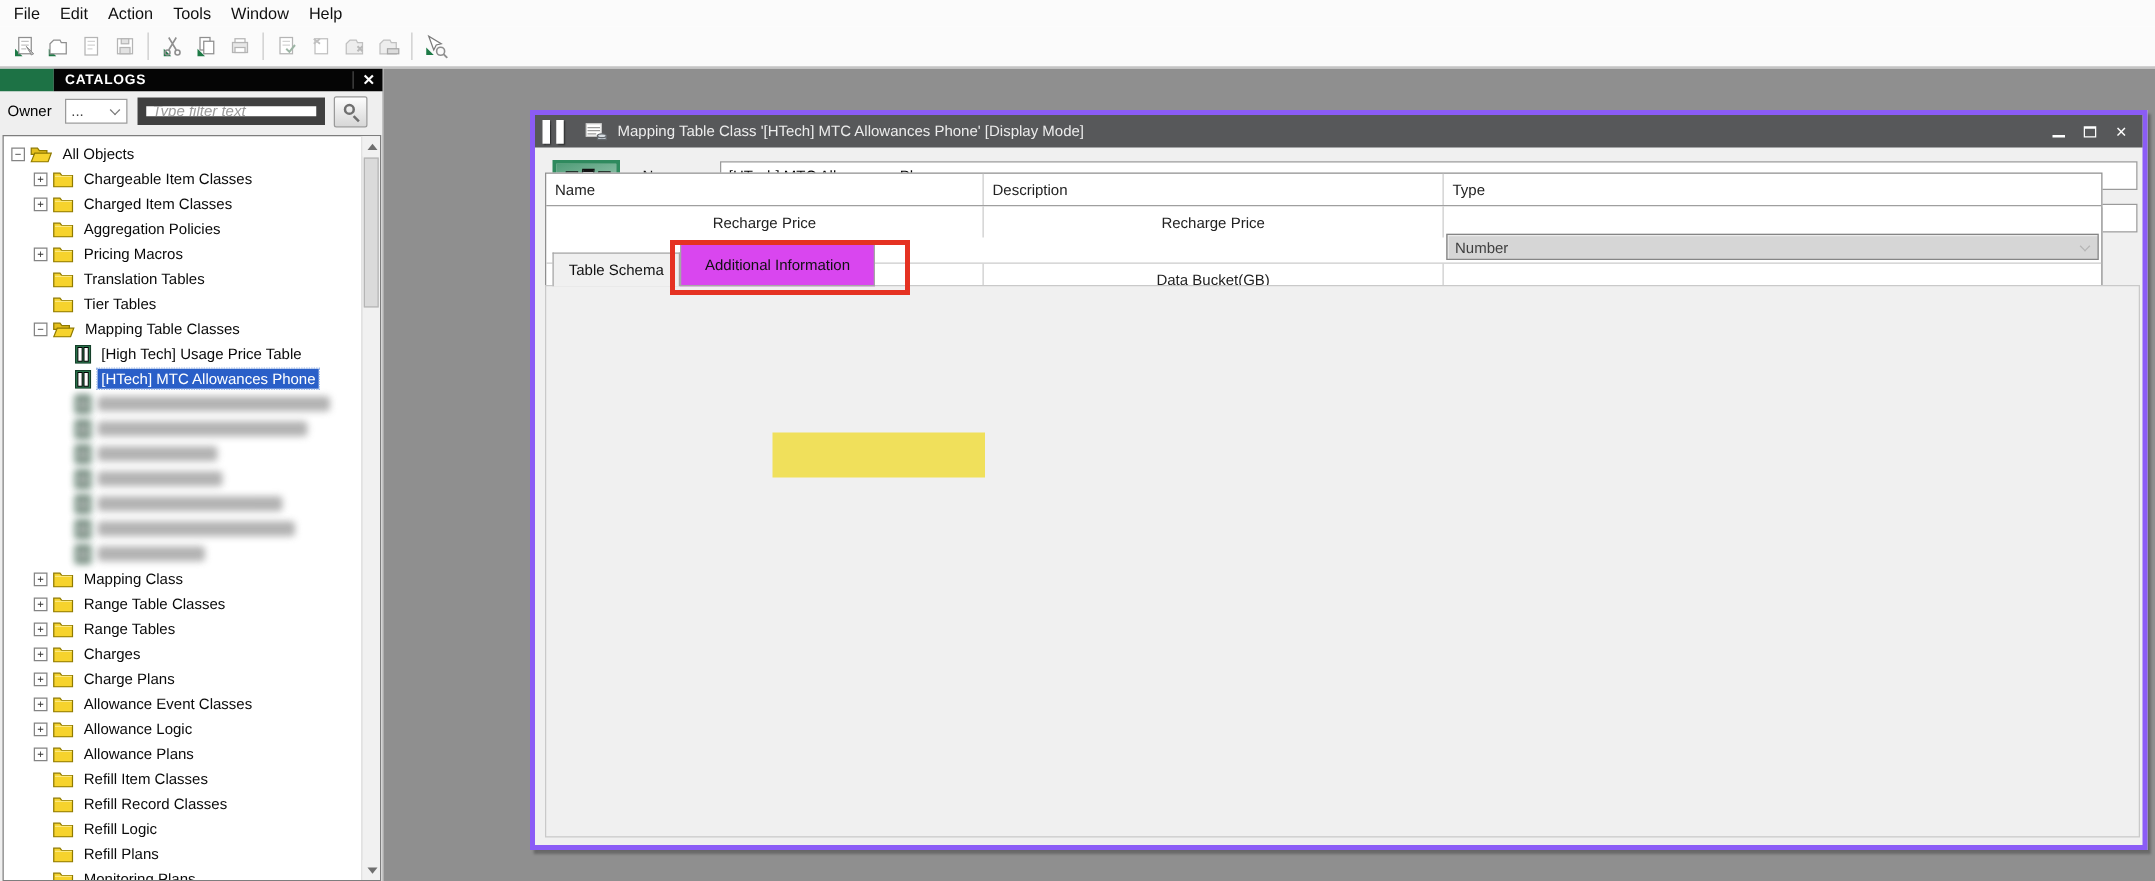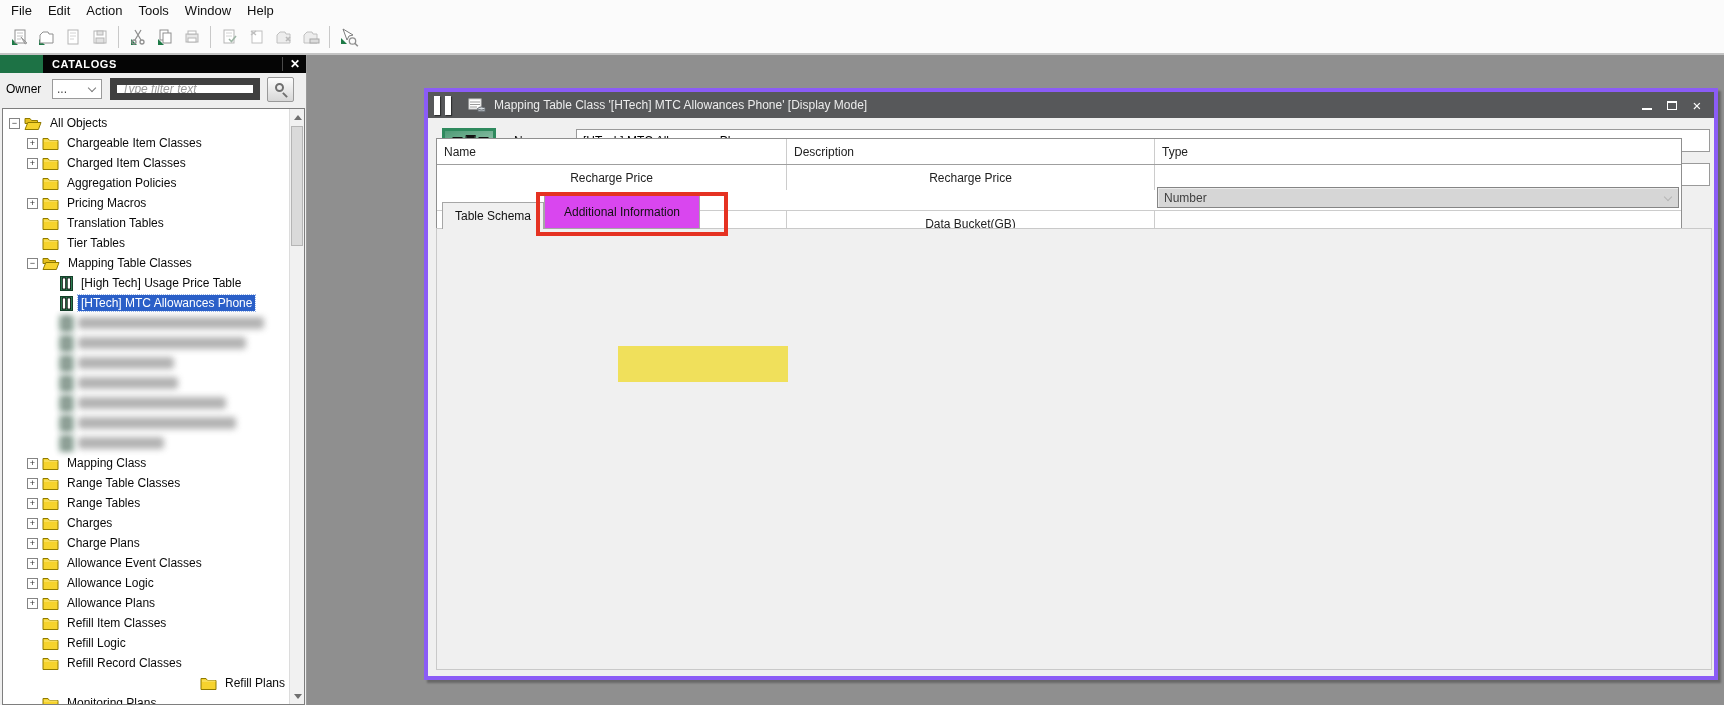--- a/index.html
+++ b/index.html
@@ -503,33 +503,33 @@
           <span class="tree-label">Refill Item Classes</span>
         </div>
         <div class="tree-row" style="padding-left: 24px;">
           <span class="exp-spacer"></span>
           <span class="tree-ico">
             <svg width="17" height="14" viewBox="0 0 17 14">
               <path d="M1 2.5h5l1.5 2H16v9H1z" fill="#f6d32d" stroke="#8f7a00"></path>
               <path d="M2 5h13.5" stroke="#fbe87f"></path>
             </svg>
           </span>
+          <span class="tree-label">Refill Record Classes</span>
+        </div>
+        <div class="tree-row" style="padding-left: 24px;">
+          <span class="exp-spacer"></span>
+          <span class="tree-ico">
+            <svg width="17" height="14" viewBox="0 0 17 14">
+              <path d="M1 2.5h5l1.5 2H16v9H1z" fill="#f6d32d" stroke="#8f7a00"></path>
+              <path d="M2 5h13.5" stroke="#fbe87f"></path>
+            </svg>
+          </span>
           <span class="tree-label">Refill Logic</span>
         </div>
         <div class="tree-row" style="padding-left: 24px;">
-          <span class="exp-spacer"></span>
-          <span class="tree-ico">
-            <svg width="17" height="14" viewBox="0 0 17 14">
-              <path d="M1 2.5h5l1.5 2H16v9H1z" fill="#f6d32d" stroke="#8f7a00"></path>
-              <path d="M2 5h13.5" stroke="#fbe87f"></path>
-            </svg>
-          </span>
-          <span class="tree-label">Refill Record Classes</span>
-        </div>
-        <div class="tree-row" style="padding-left: 24px; justify-content: flex-end;">
           <span class="exp-spacer"></span>
           <span class="tree-ico">
             <svg width="17" height="14" viewBox="0 0 17 14">
               <path d="M1 2.5h5l1.5 2H16v9H1z" fill="#f6d32d" stroke="#8f7a00"></path>
               <path d="M2 5h13.5" stroke="#fbe87f"></path>
             </svg>
           </span>
           <span class="tree-label">Refill Plans</span>
         </div>
         <div class="tree-row" style="padding-left: 24px;">

